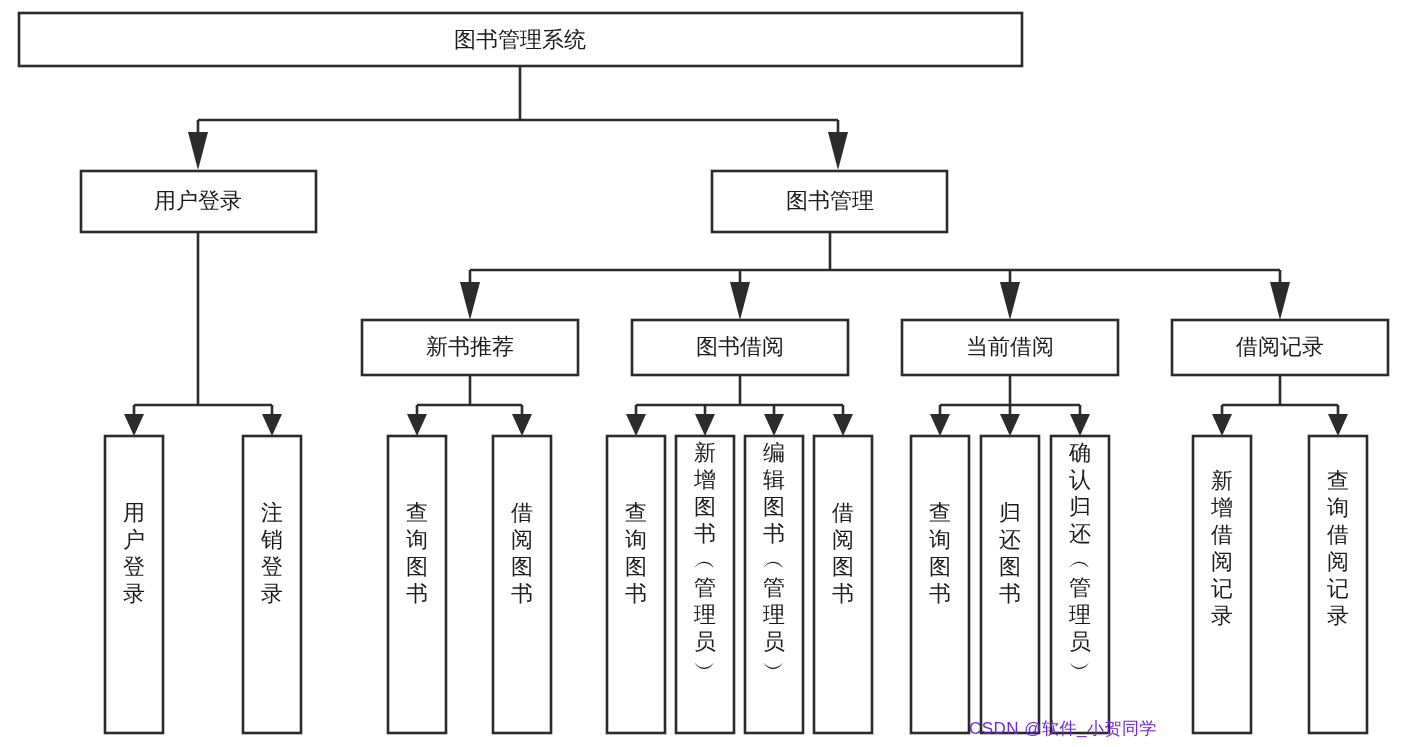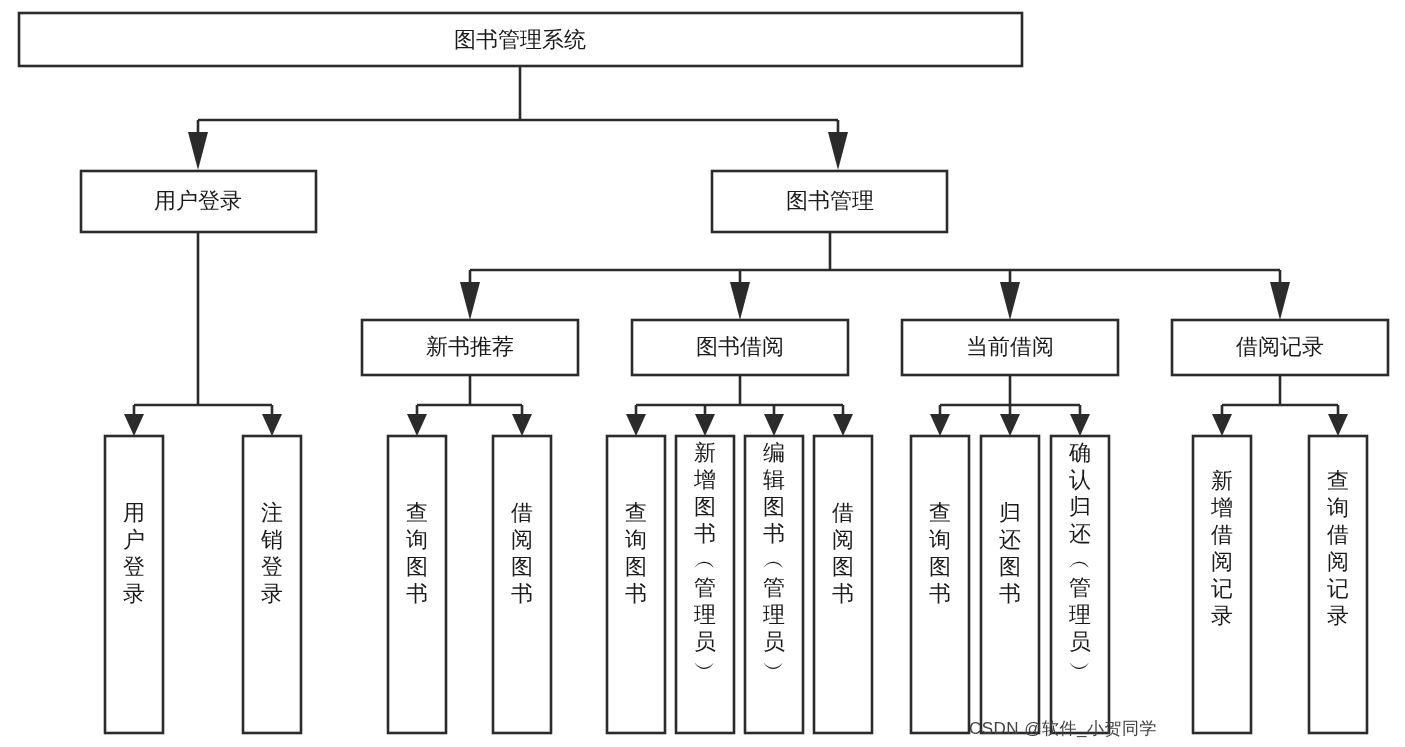--- a/index.html
+++ b/index.html
@@ -55,21 +55,21 @@
     font-size: 22px;
     fill: #1a1a1a;
     text-anchor: middle;
   }
   .watermark-text {
     position: absolute;
     right: 8px;
     bottom: 7px;
     font-family: "Liberation Sans", "DejaVu Sans", sans-serif;
     font-size: 17px;
-    color: #404040;
+    color: #6d28d9;
     letter-spacing: 0.5px;
     white-space: nowrap;
     user-select: none;
   }
 </style>
 </head>
 <body>
 
 <div id="diagram-root">
 

